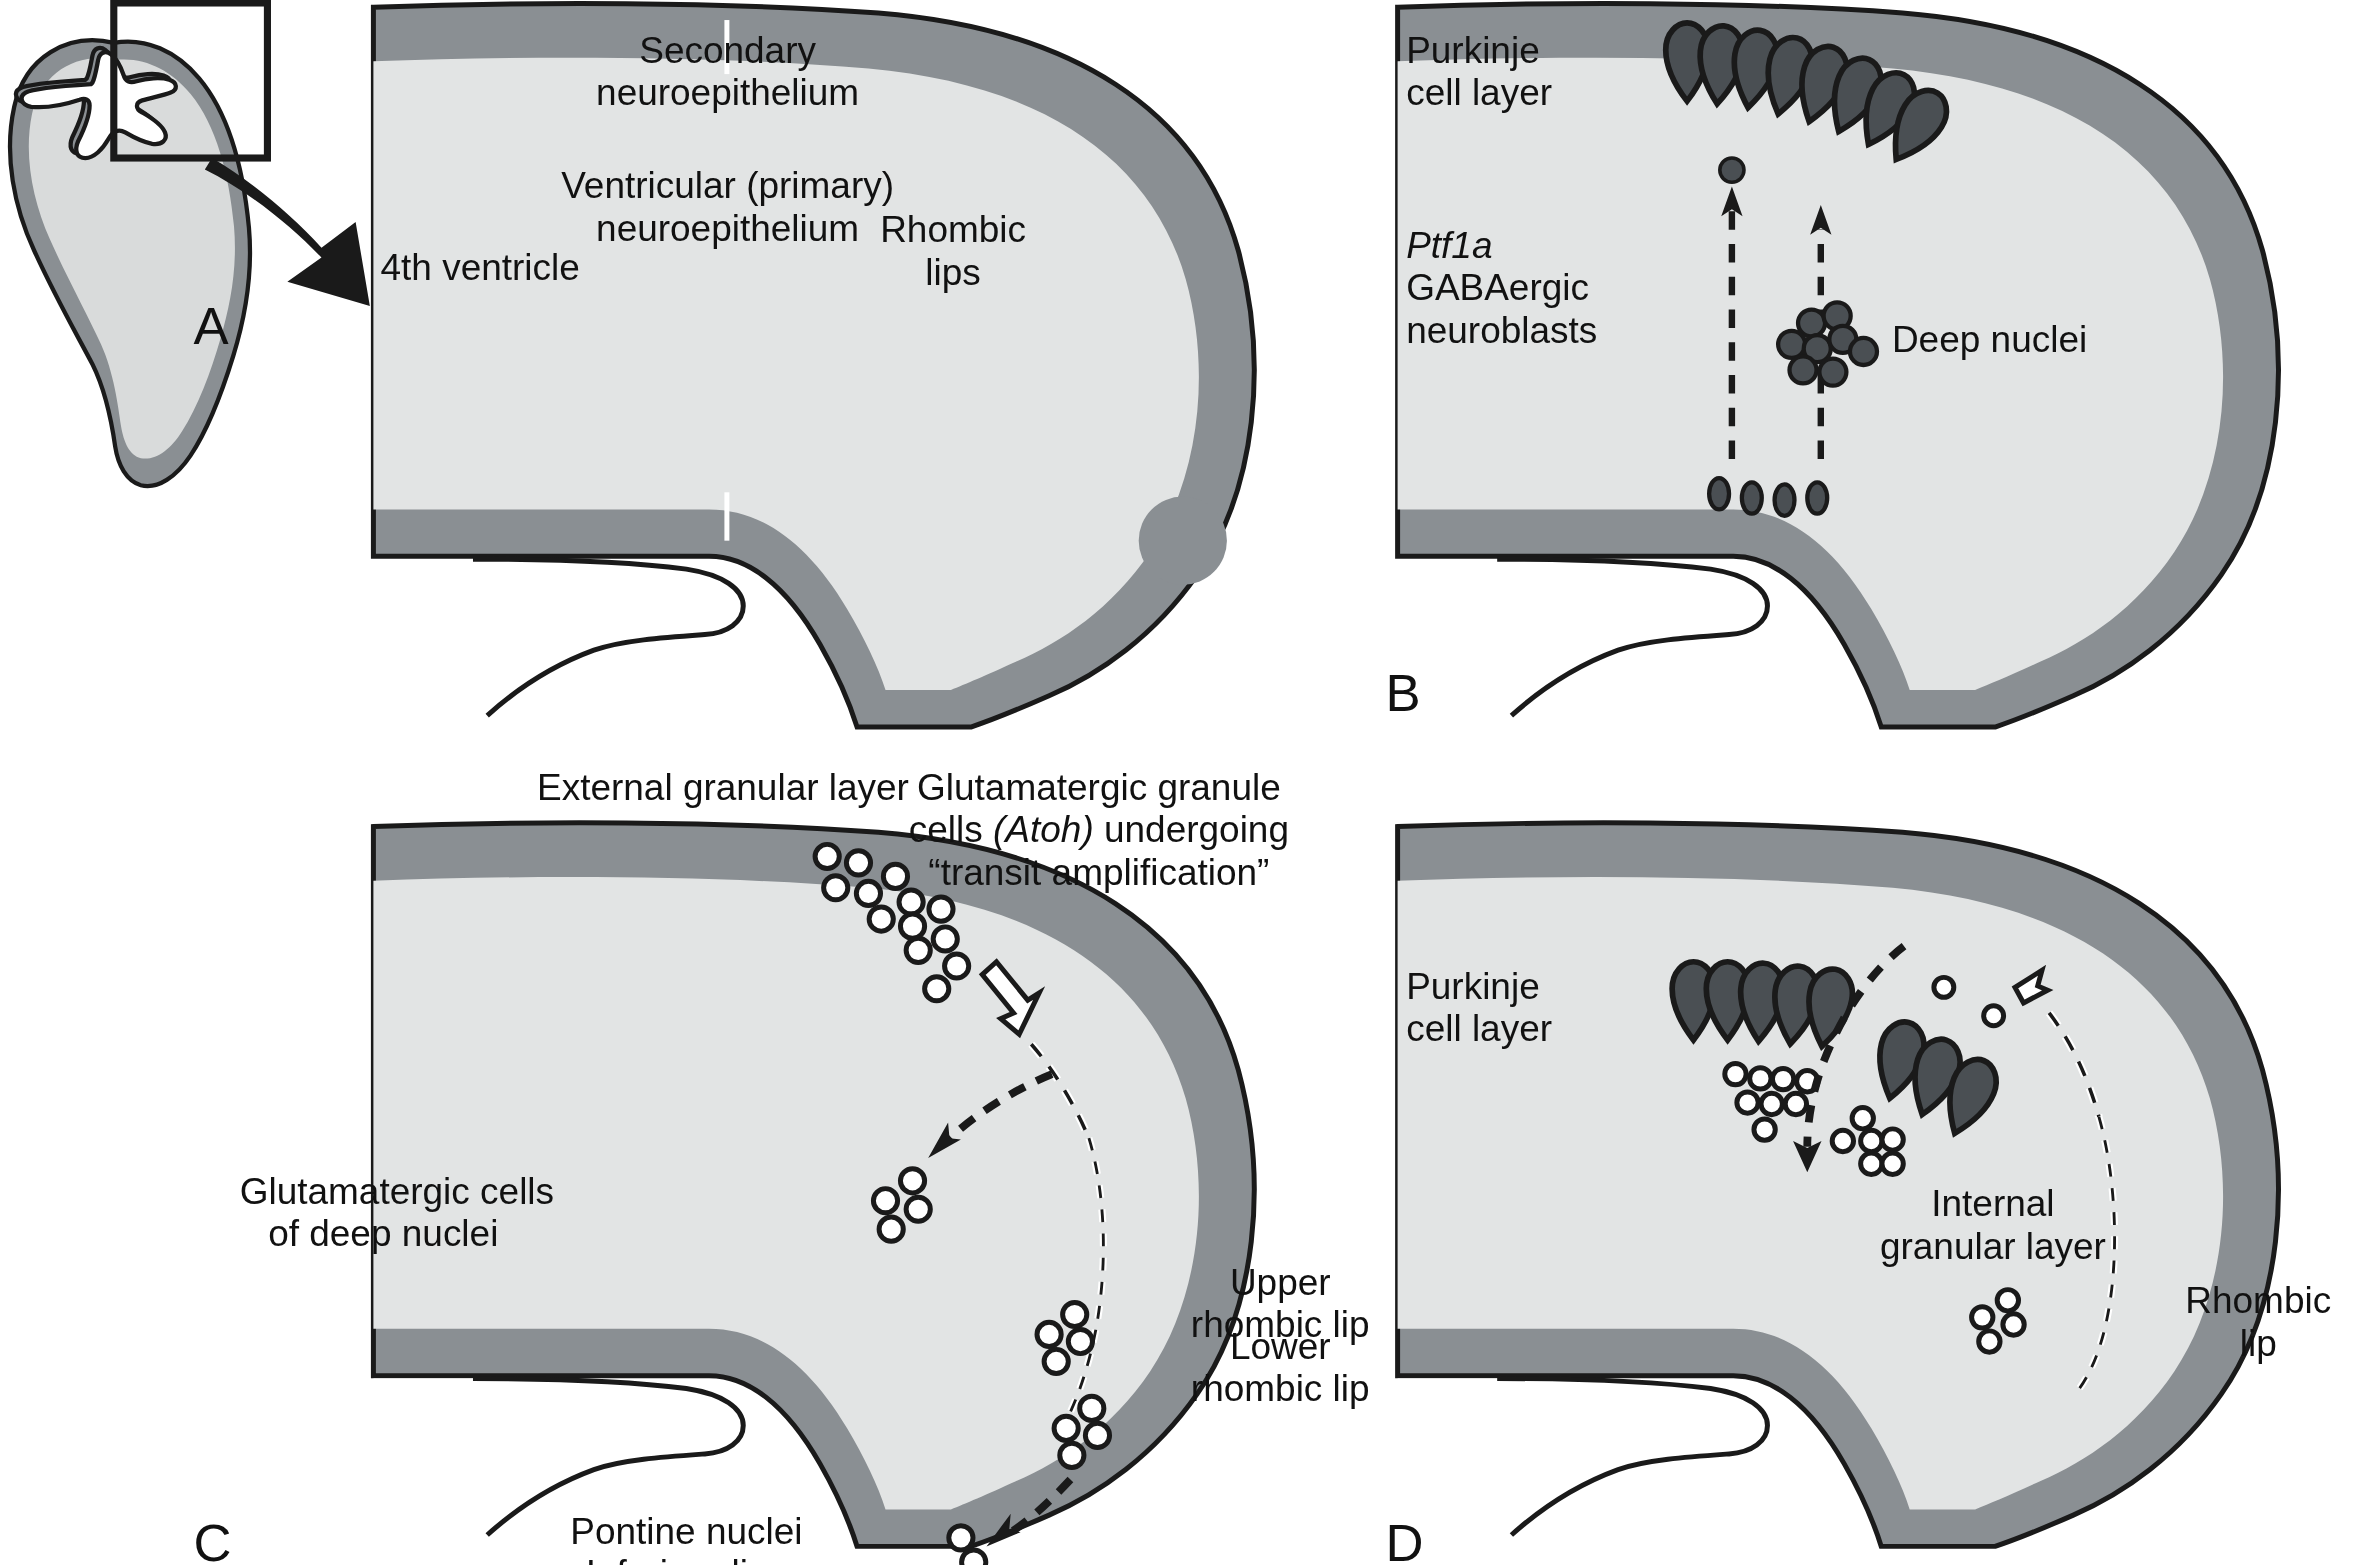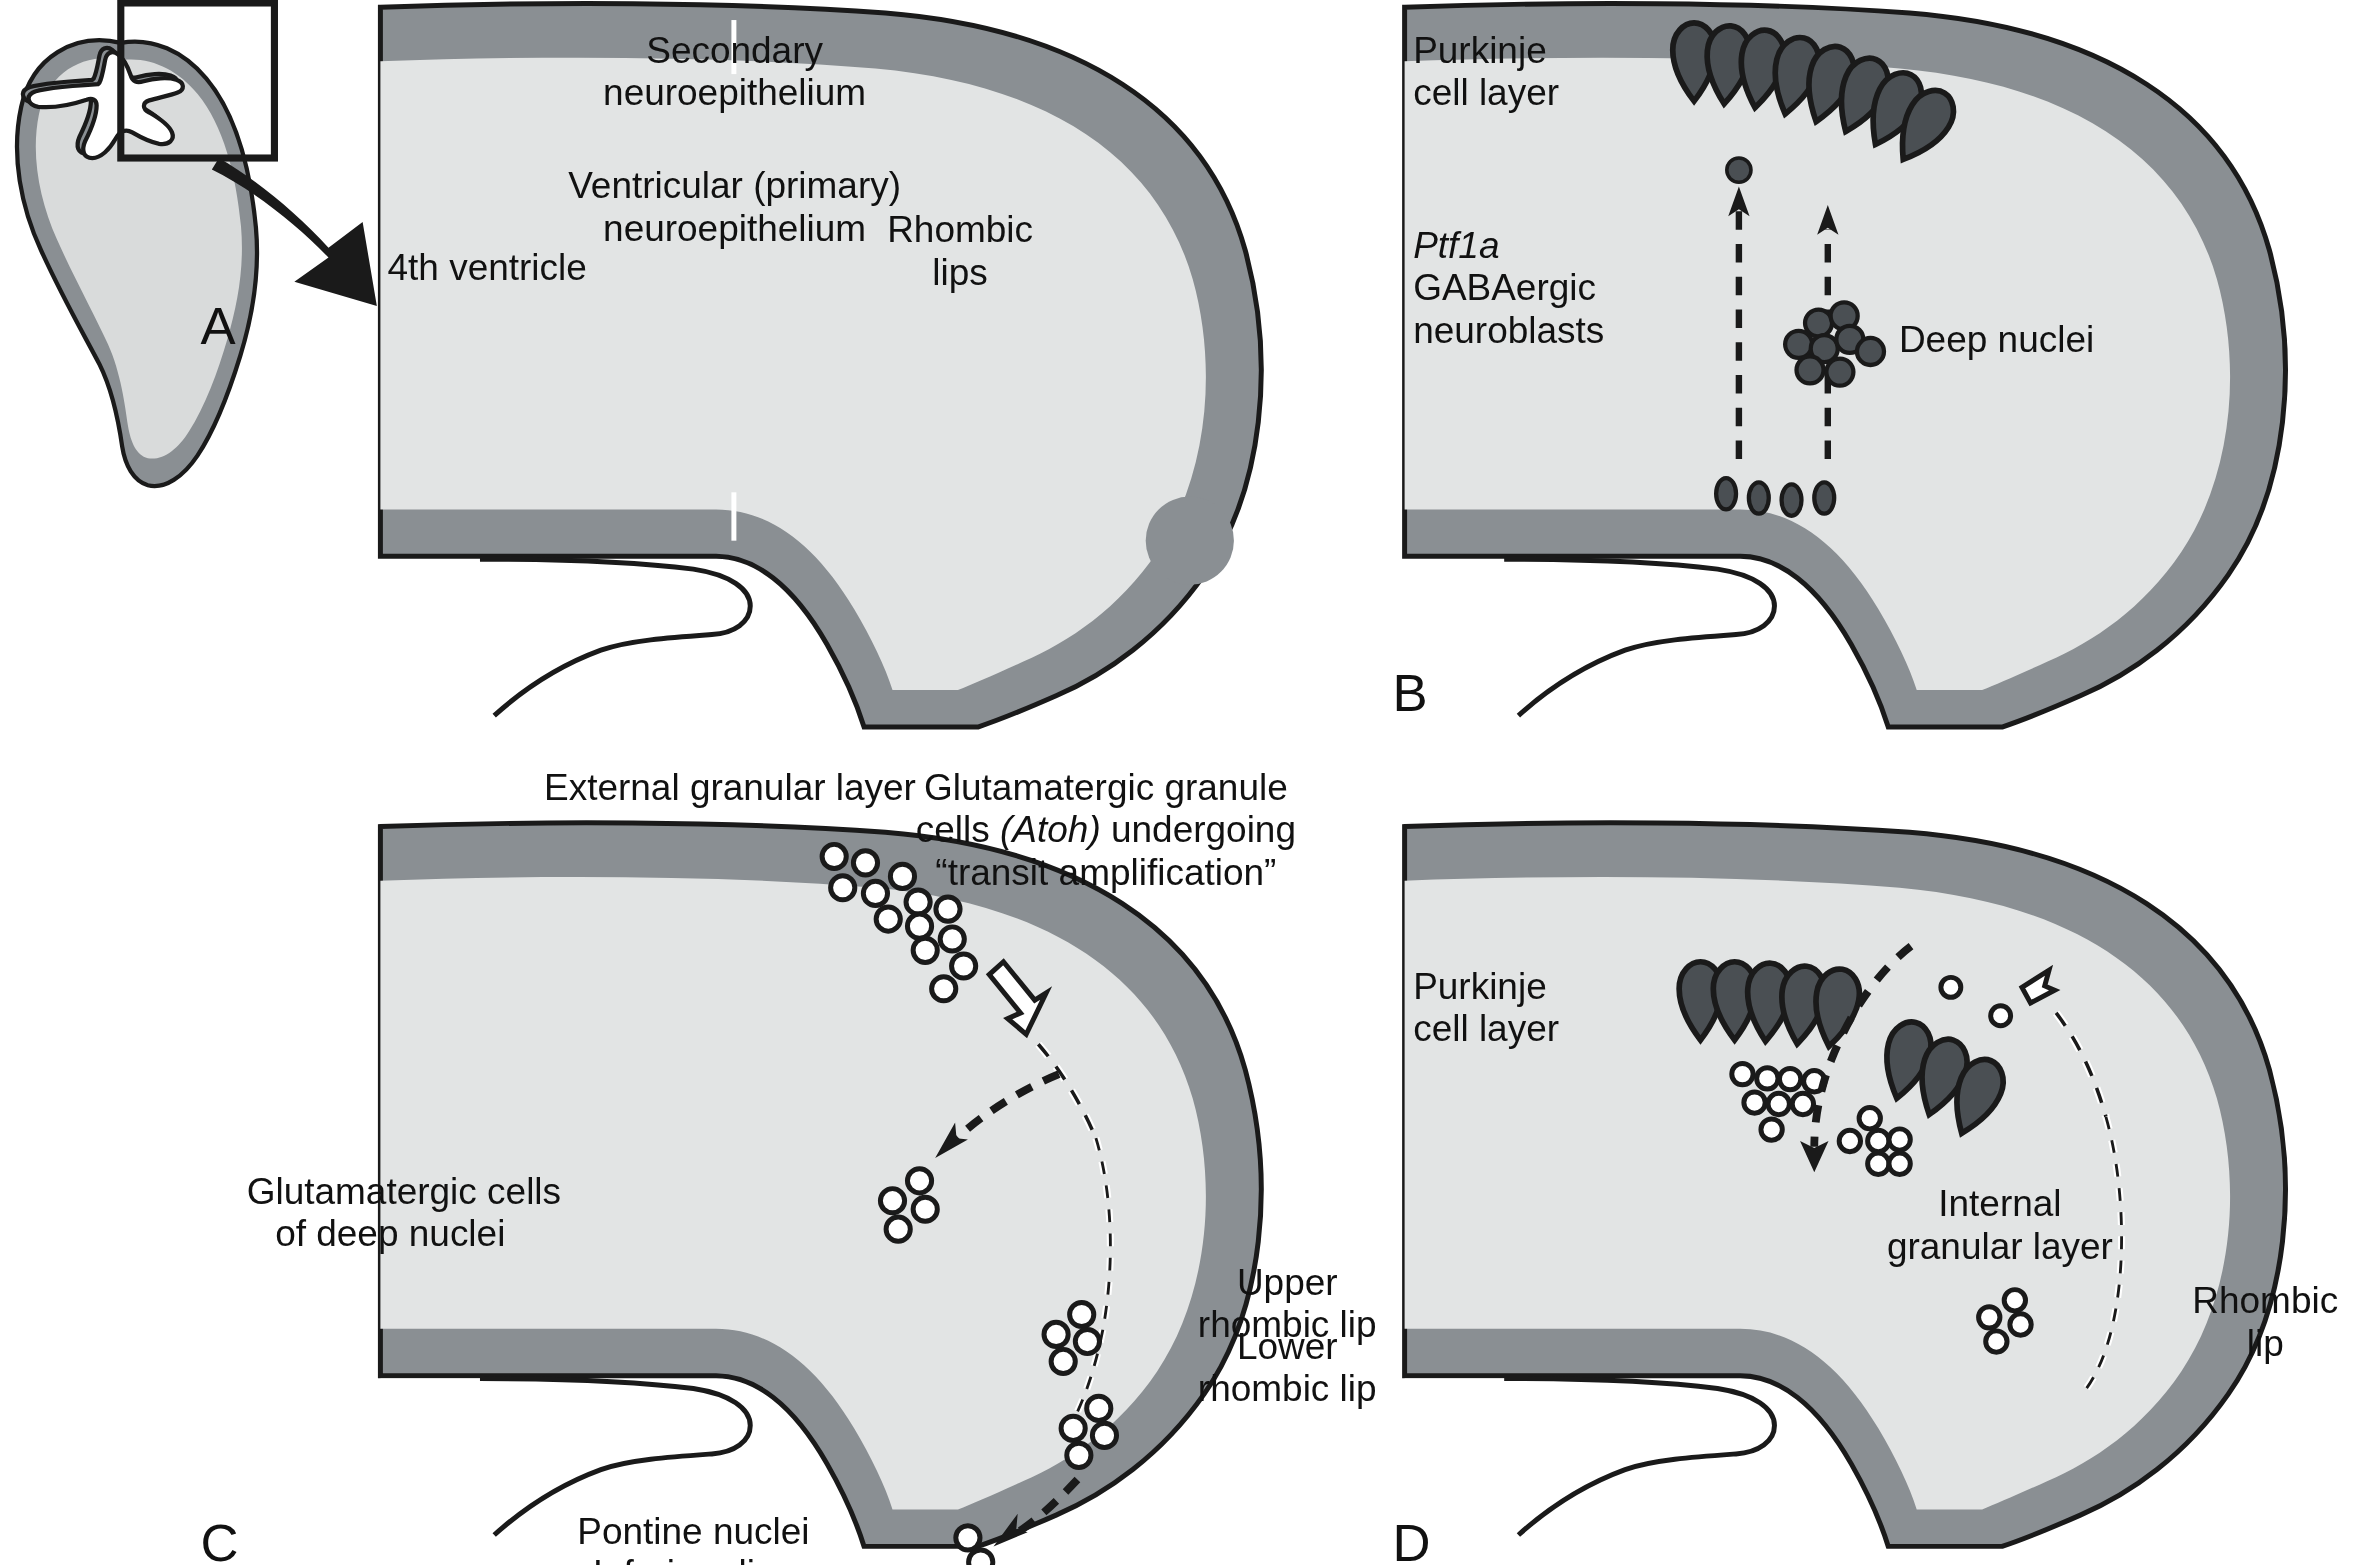--- a/index.html
+++ b/index.html
@@ -1,18 +1,18 @@
 <!DOCTYPE html>
 <html style="font-size:11.4px"><head>
 <meta charset="utf-8">
 <style>
   html,body{margin:0;padding:0;background:#ffffff;}
   body{width:2377px;height:1565px;position:relative;overflow:hidden;
        font-family:"Liberation Sans","DejaVu Sans",sans-serif;color:#111;}
-  .fig{position:absolute;left:7px;top:0;width:2203px;height:1565px;}
+  .fig{position:absolute;left:0;top:0;width:2203px;height:1565px;}
   svg{display:block;}
   text{font-family:"Liberation Sans","DejaVu Sans",sans-serif;fill:#111111;}
   .lbl{font-size:52px;}
   .panel-letter{font-size:74px;}
   .ital{font-style:italic;}
 </style>
 </head>
 <body>
 
 <div class="fig">

